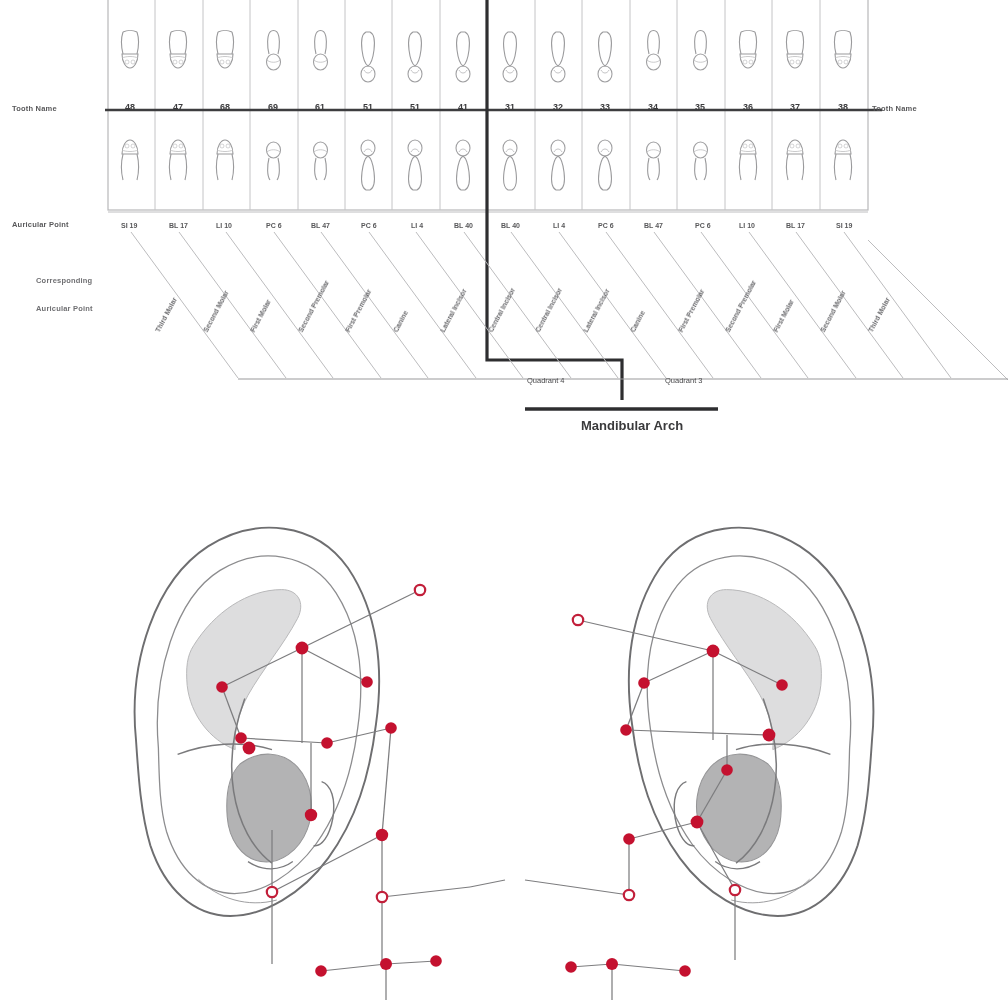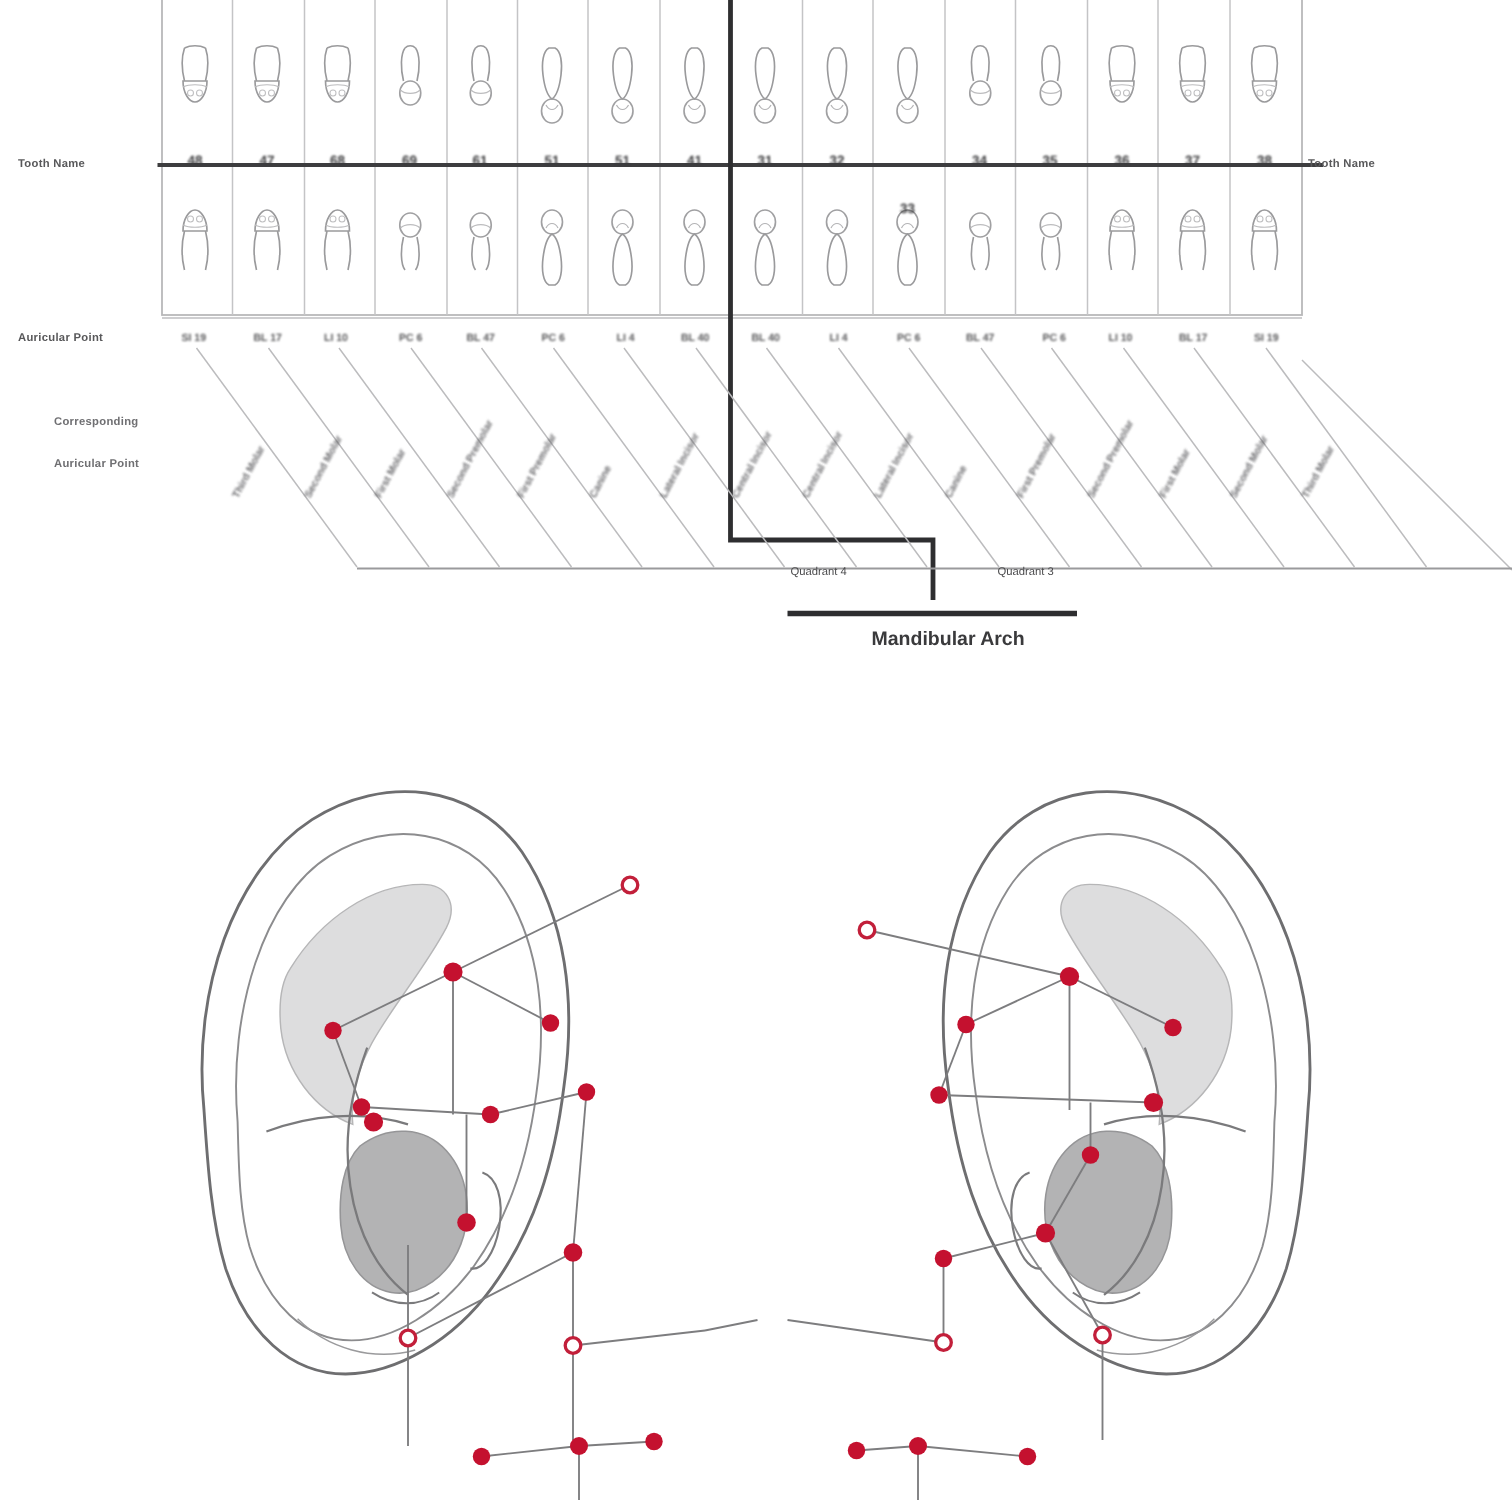--- a/index.html
+++ b/index.html
@@ -175,21 +175,21 @@
   <div class="tooth-num" style="left:125px;top:102px;">48</div>
   <div class="tooth-num" style="left:173px;top:102px;">47</div>
   <div class="tooth-num" style="left:220px;top:102px;">68</div>
   <div class="tooth-num" style="left:268px;top:102px;">69</div>
   <div class="tooth-num" style="left:315px;top:102px;">61</div>
   <div class="tooth-num" style="left:363px;top:102px;">51</div>
   <div class="tooth-num" style="left:410px;top:102px;">51</div>
   <div class="tooth-num" style="left:458px;top:102px;">41</div>
   <div class="tooth-num" style="left:505px;top:102px;">31</div>
   <div class="tooth-num" style="left:553px;top:102px;">32</div>
-  <div class="tooth-num" style="left:600px;top:102px;margin-top:32px;">33</div>
+  <div class="tooth-num" style="left:600px;top:102px;">33</div>
   <div class="tooth-num" style="left:648px;top:102px;">34</div>
   <div class="tooth-num" style="left:695px;top:102px;">35</div>
   <div class="tooth-num" style="left:743px;top:102px;">36</div>
   <div class="tooth-num" style="left:790px;top:102px;">37</div>
   <div class="tooth-num" style="left:838px;top:102px;">38</div>
 
   <div class="ap-abbr" style="left:121px;top:222px;">SI 19</div>
   <div class="ap-abbr" style="left:169px;top:222px;">BL 17</div>
   <div class="ap-abbr" style="left:216px;top:222px;">LI 10</div>
   <div class="ap-abbr" style="left:266px;top:222px;">PC 6</div>

